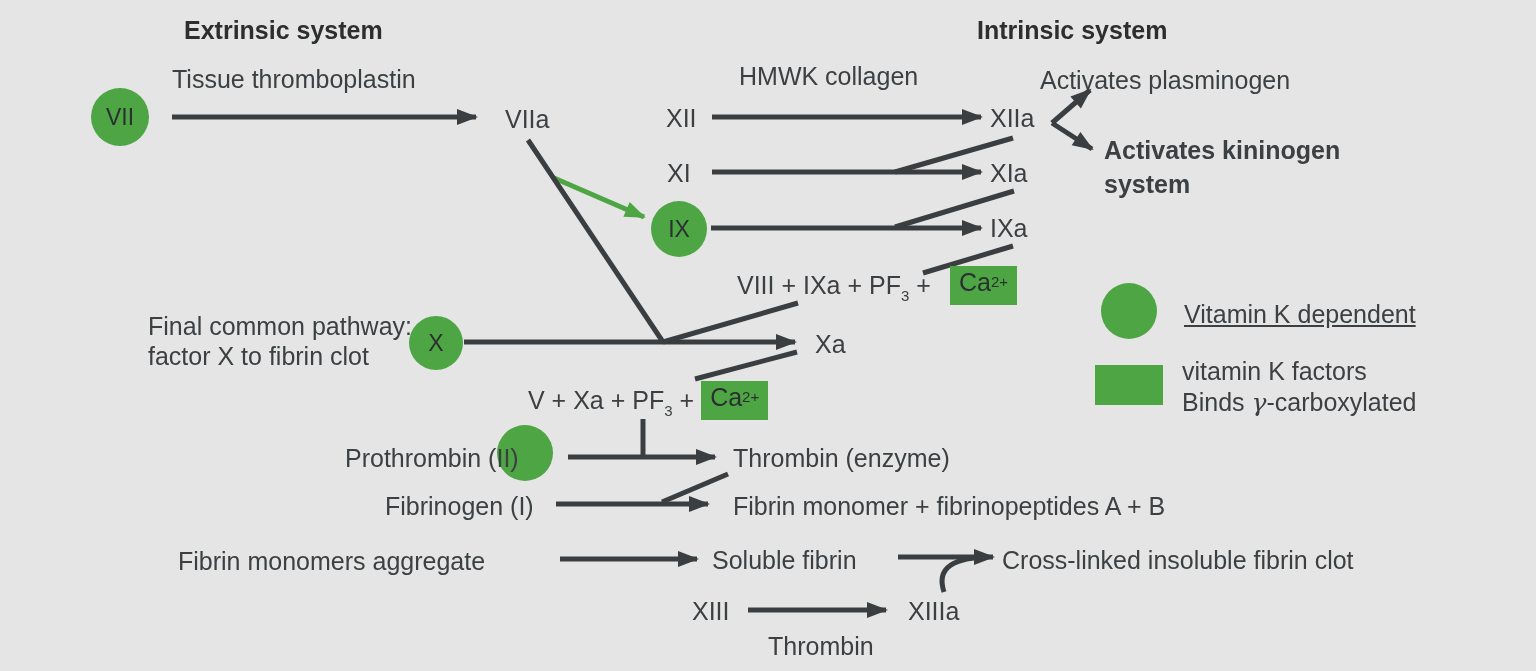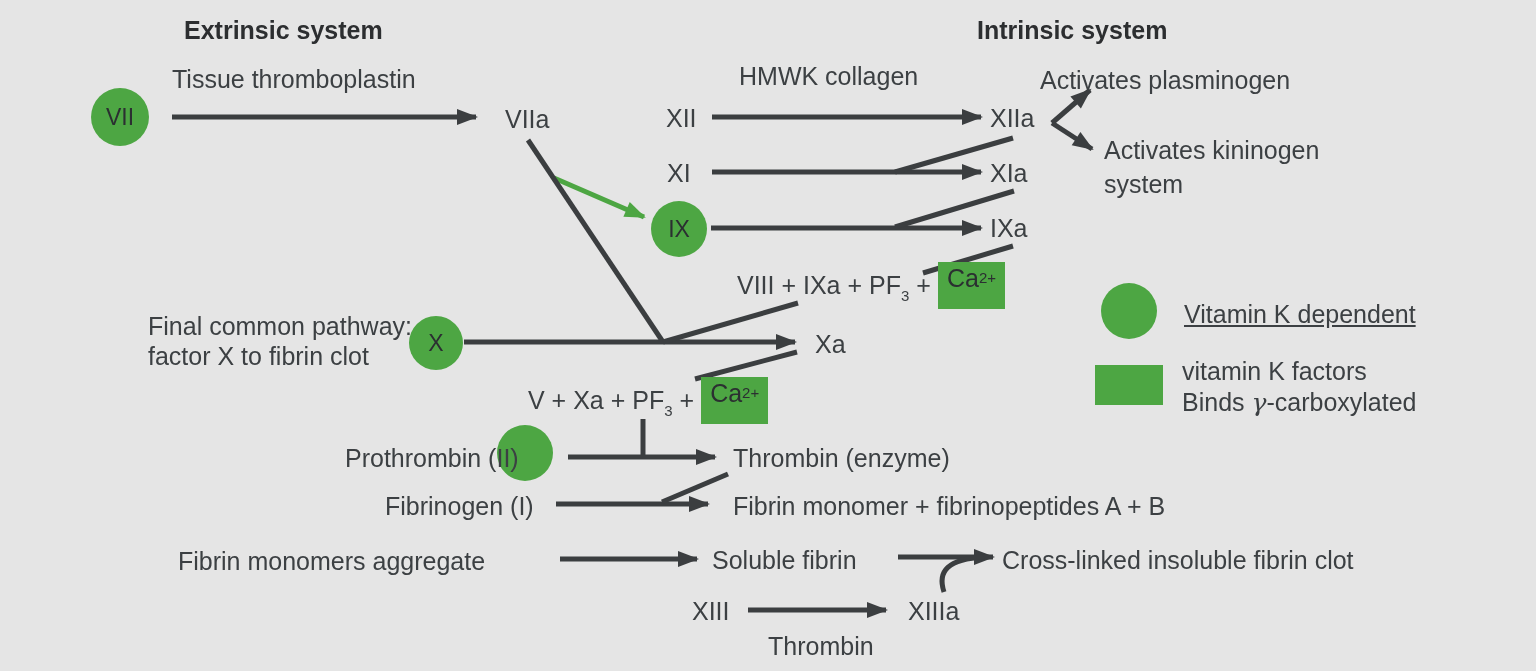--- a/index.html
+++ b/index.html
@@ -19,21 +19,21 @@
     position:absolute;background:var(--green);border-radius:50%;
     display:flex;align-items:center;justify-content:center;
     color:#2b2f31;font-size:23px;z-index:2;
   }
   .formula{position:absolute;display:flex;align-items:center;font-size:25px;z-index:4;}
   .fsub{font-size:15px;vertical-align:-7px;line-height:0;}
   .fsup{font-size:15px;vertical-align:9px;line-height:0;}
   .fplus{margin:0 7px;}
   .ca-box{
     display:inline-flex;align-items:center;background:var(--green);
-    color:#2b2f31;padding:2px 9px 16px 9px;
+    color:#2b2f31;padding:2px 9px 8px 9px;
   }
   .legend-swatch-rect{position:absolute;background:var(--green);z-index:2;}
   .gamma{font-style:italic;font-family:"DejaVu Serif",serif;}
   svg.wires{position:absolute;left:0;top:0;z-index:3;pointer-events:none;}
   .ln{stroke:var(--line);stroke-width:5;fill:none;}
   .ln-g{stroke:var(--green);stroke-width:5;fill:none;}
   .mhead{fill:var(--line);}
   .mhead-g{fill:var(--green);}
 </style>
 </head>
@@ -82,32 +82,32 @@
   <div class="lbl" style="left:172px;top:64px;">Tissue thromboplastin</div>
   <div class="gcircle" style="left:91px;top:88px;width:58px;height:58px;justify-content:center;">
     <span>VII</span>
   </div>
   <div class="lbl" style="left:505px;top:104px;">VIIa</div>
 
   <div class="lbl" style="left:666px;top:103px;">XII</div>
   <div class="lbl" style="left:739px;top:61px;">HMWK collagen</div>
   <div class="lbl" style="left:990px;top:103px;">XIIa</div>
   <div class="lbl" style="left:1040px;top:65px;">Activates plasminogen</div>
-  <div class="lbl two-line" style="left:1104px;top:133px;">
+  <div class="lbl two-line" style="left:1104px;top:133px;font-weight:bold;">
     <div>Activates kininogen</div>
     <div>system</div>
   </div>
   <div class="lbl" style="left:667px;top:158px;">XI</div>
   <div class="lbl" style="left:990px;top:158px;">XIa</div>
   <div class="gcircle" style="left:651px;top:201px;width:56px;height:56px;">
     <span>IX</span>
   </div>
   <div class="lbl" style="left:990px;top:213px;">IXa</div>
 
-  <div class="formula" style="left:737px;top:266px;height:38px;">
+  <div class="formula" style="left:737px;top:266px;height:38px;gap:12px;">
     <span><span>VIII + IXa + PF</span><span class="fsub">3</span><span class="fplus">+</span></span>
     <span class="ca-box">
         <span>Ca</span>
         <span class="fsup">2+</span>
       </span>
   </div>
 
   <div class="lbl" style="left:148px;top:311px;line-height:30px;">
     <div>Final common pathway:</div>
     <div>factor X to fibrin clot</div>

